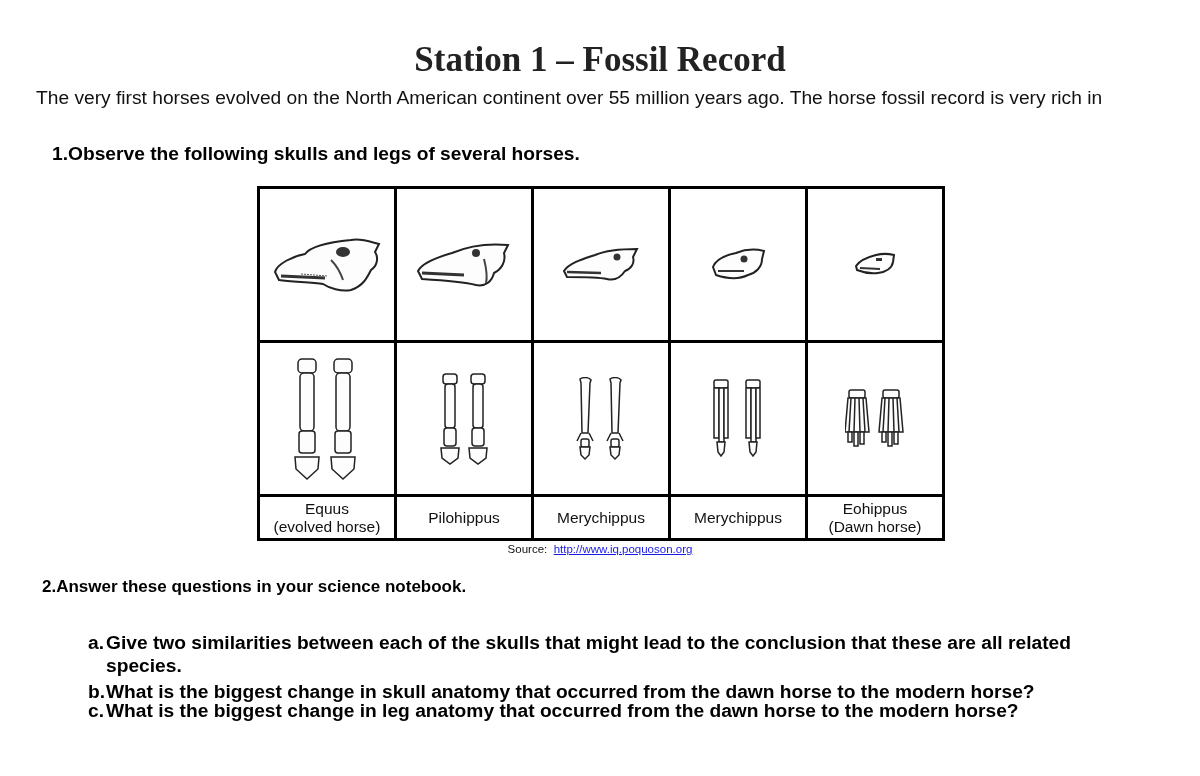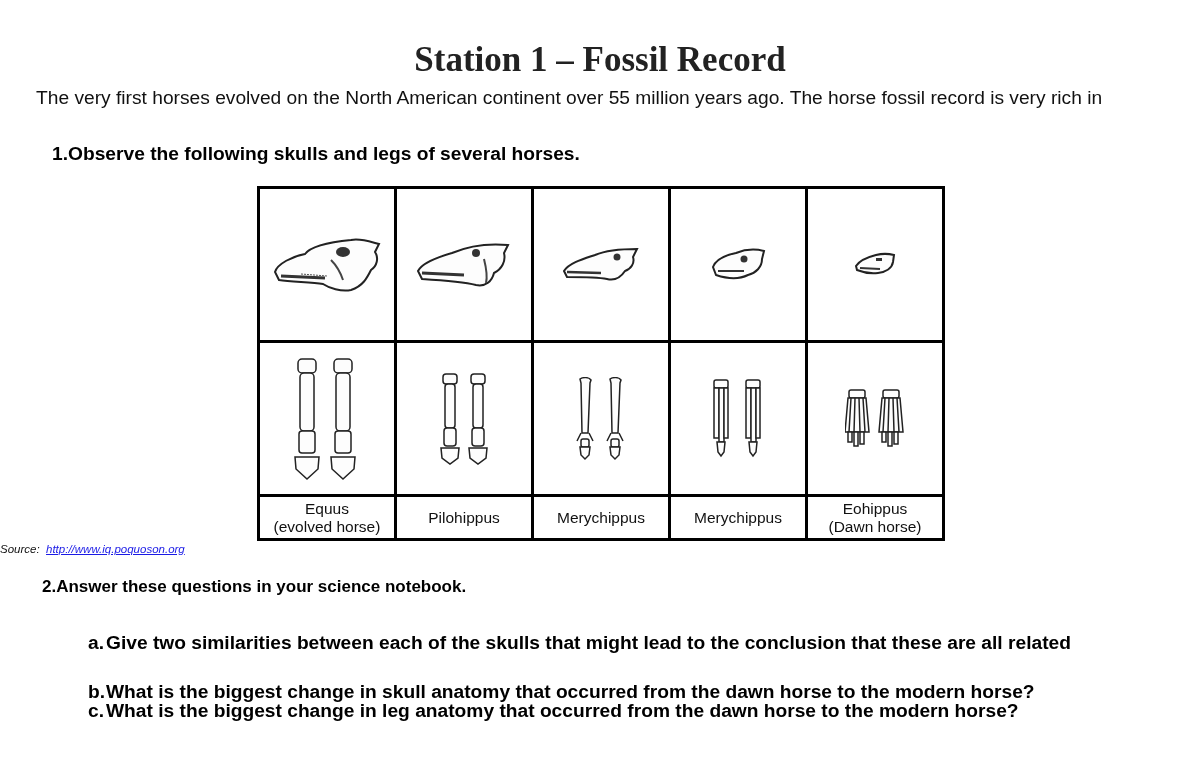--- a/index.html
+++ b/index.html
@@ -8,21 +8,21 @@
   .intro { position: absolute; left: 36px; top: 86px; width: 1140px; font-size: 19.2px; line-height: 23px; color: #111; }
   .q1 { position: absolute; left: 52px; top: 142px; font-size: 19.2px; font-weight: bold; line-height: 24px; }
   .num { display: inline-block; }
   table.fossils { position: absolute; left: 257px; top: 186px; border-collapse: collapse; table-layout: fixed; }
   table.fossils td { border: 3px solid #000; padding: 0; text-align: center; vertical-align: middle; }
   table.fossils col { width: 137px; }
   tr.skull-row td { height: 151px; }
   tr.leg-row td { height: 151px; }
   tr.name-row td { height: 41px; font-size: 15.5px; line-height: 18px; color: #111; }
   .cell-svg { display: block; margin: 0 auto; }
-  .source { position: absolute; left: 0; width: 1200px; top: 543px; font-size: 11.5px; color: #111; font-style: italic; }
+  .source { position: absolute; left: 0; width: 1200px; top: 543px; text-align: center; font-size: 11.5px; color: #111; }
   .source a { color: #1a1ae6; text-decoration: underline; }
   .q2 { position: absolute; left: 42px; top: 575px; font-size: 17px; font-weight: bold; line-height: 24px; }
   .sub { position: absolute; left: 88px; font-size: 19.2px; font-weight: bold; line-height: 23px; width: 1050px; margin-top: 30px; }
   .sub .lbl { display: inline-block; width: 18px; }
   .sub .cont { padding-left: 18px; }
 </style>
 </head>
 <body>
 
 <div class="title">Station 1 – Fossil Record</div>
@@ -188,20 +188,21 @@
   <span>Source:</span>&nbsp;
   <a>http://www.iq.poquoson.org</a>
 </div>
 
 <div class="q2">
   <span class="num">2.</span><span>Answer these questions in your science notebook.</span>
 </div>
 
 <div class="sub" style="top:601px;">
   <div><span class="lbl">a.</span><span>Give two similarities between each of the skulls that might lead to the conclusion that these are all related</span></div>
+  <div class="cont">species.</div>
 </div>
 
 <div class="sub" style="top:650px;">
   <span class="lbl">b.</span><span>What is the biggest change in skull anatomy that occurred from the dawn horse to the modern horse?</span>
 </div>
 
 <div class="sub" style="top:669px;">
   <span class="lbl">c.</span><span>What is the biggest change in leg anatomy that occurred from the dawn horse to the modern horse?</span>
 </div>
 

